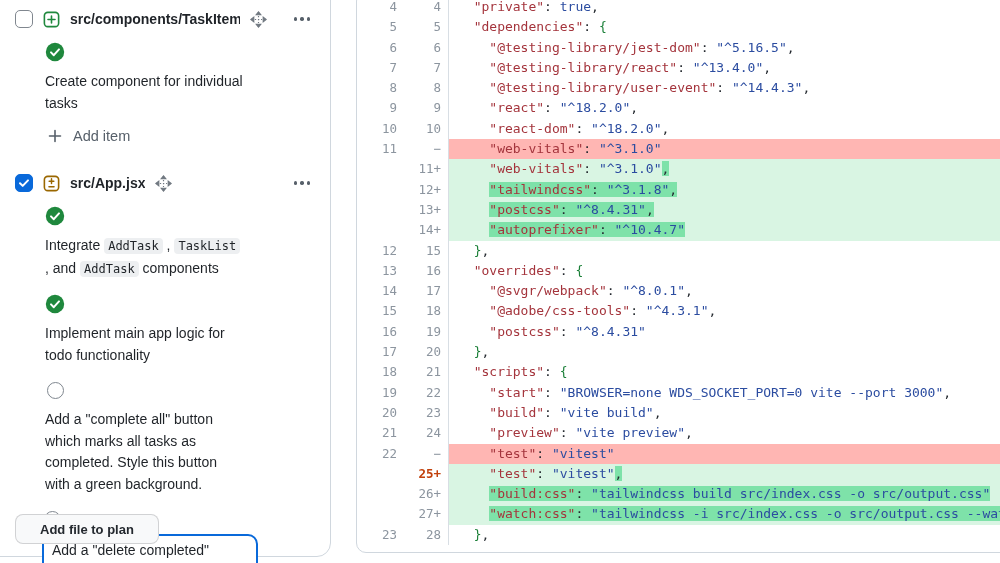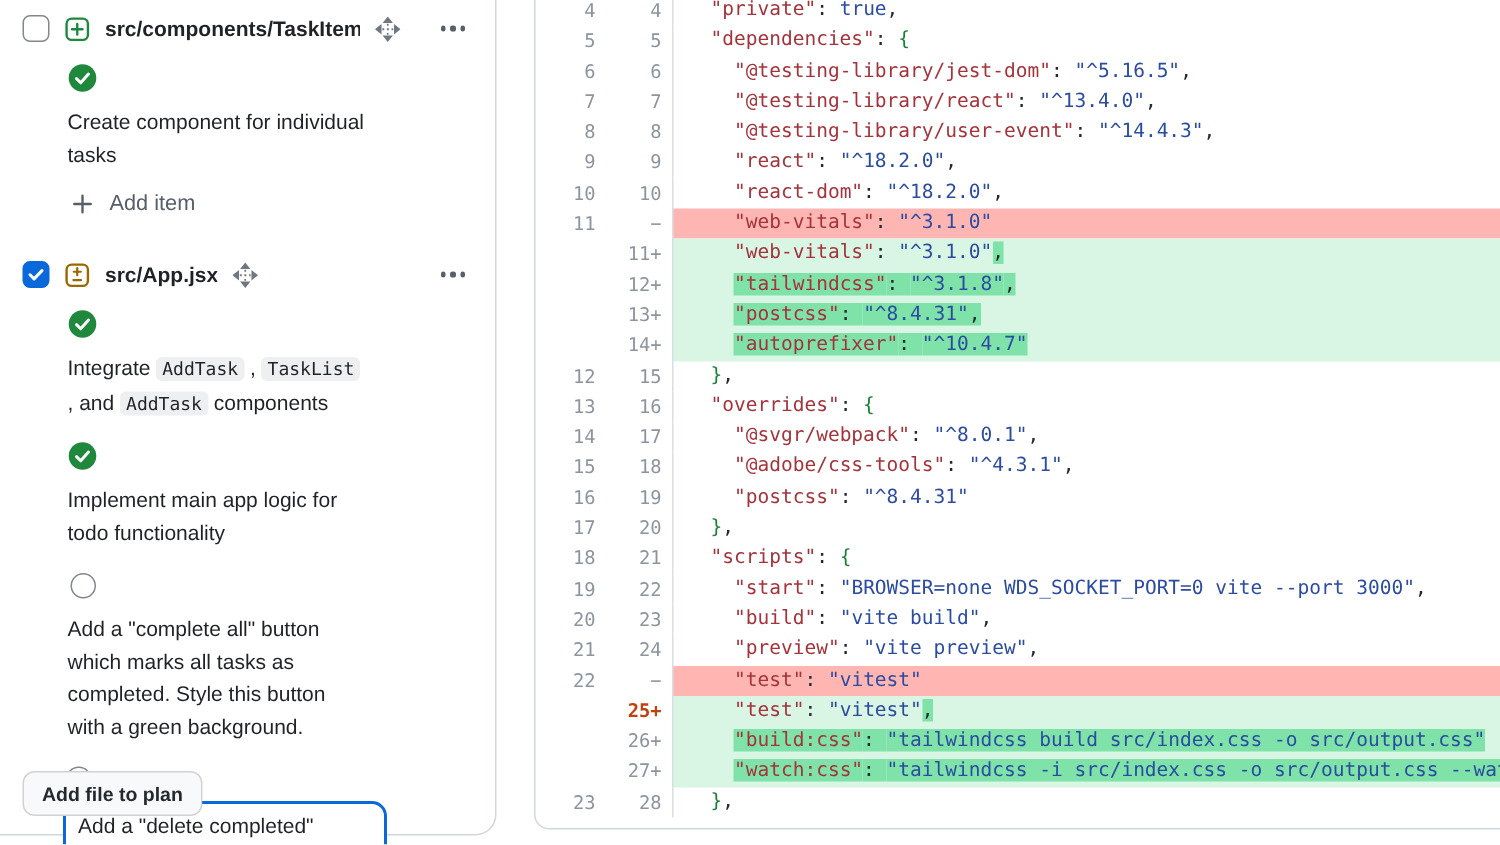--- a/index.html
+++ b/index.html
@@ -32,21 +32,21 @@
             font-size:14px;line-height:21.5px;background:#fff;}
   .caret{display:inline-block;width:1.5px;height:15px;background:#1f2328;vertical-align:-2px;margin-left:1px;}
 
   .add-item{display:flex;align-items:center;gap:10px;margin:14px 16px 27px 32px;color:#57606a;
             font-size:14.5px;cursor:pointer;width:max-content;}
   .add-item svg{display:block;}
 
   .footer{position:absolute;left:36px;bottom:12px;display:flex;gap:10px;}
   .footer button{font-family:"Liberation Sans",sans-serif;font-size:13px;font-weight:700;color:#24292f;
                  background:#f8f9fa;border:1px solid rgba(31,35,40,.18);border-radius:8px;
-                 padding:0 12px;height:30px;cursor:pointer;}
+                 padding:0 24px;height:30px;cursor:pointer;}
 
   
   .diff-panel{position:absolute;left:356px;top:-9px;width:760px;height:562px;background:#fff;
               border:1px solid var(--border,#d0d7de);border-radius:10px;box-sizing:border-box;
               padding-top:5px;overflow:hidden;}
   .drow{display:flex;height:20.3px;font-family:"DejaVu Sans Mono",monospace;font-size:13px;
         line-height:20.3px;white-space:pre;}
   .g1{flex:none;width:40px;text-align:right;color:var(--gutter_text,#8c959f);font-size:12.5px;}
   .g2{flex:none;width:44px;text-align:right;color:var(--gutter_text,#8c959f);font-size:12.5px;padding-right:7px;}
   .g2.e{color:#c2410c;font-weight:700;}

